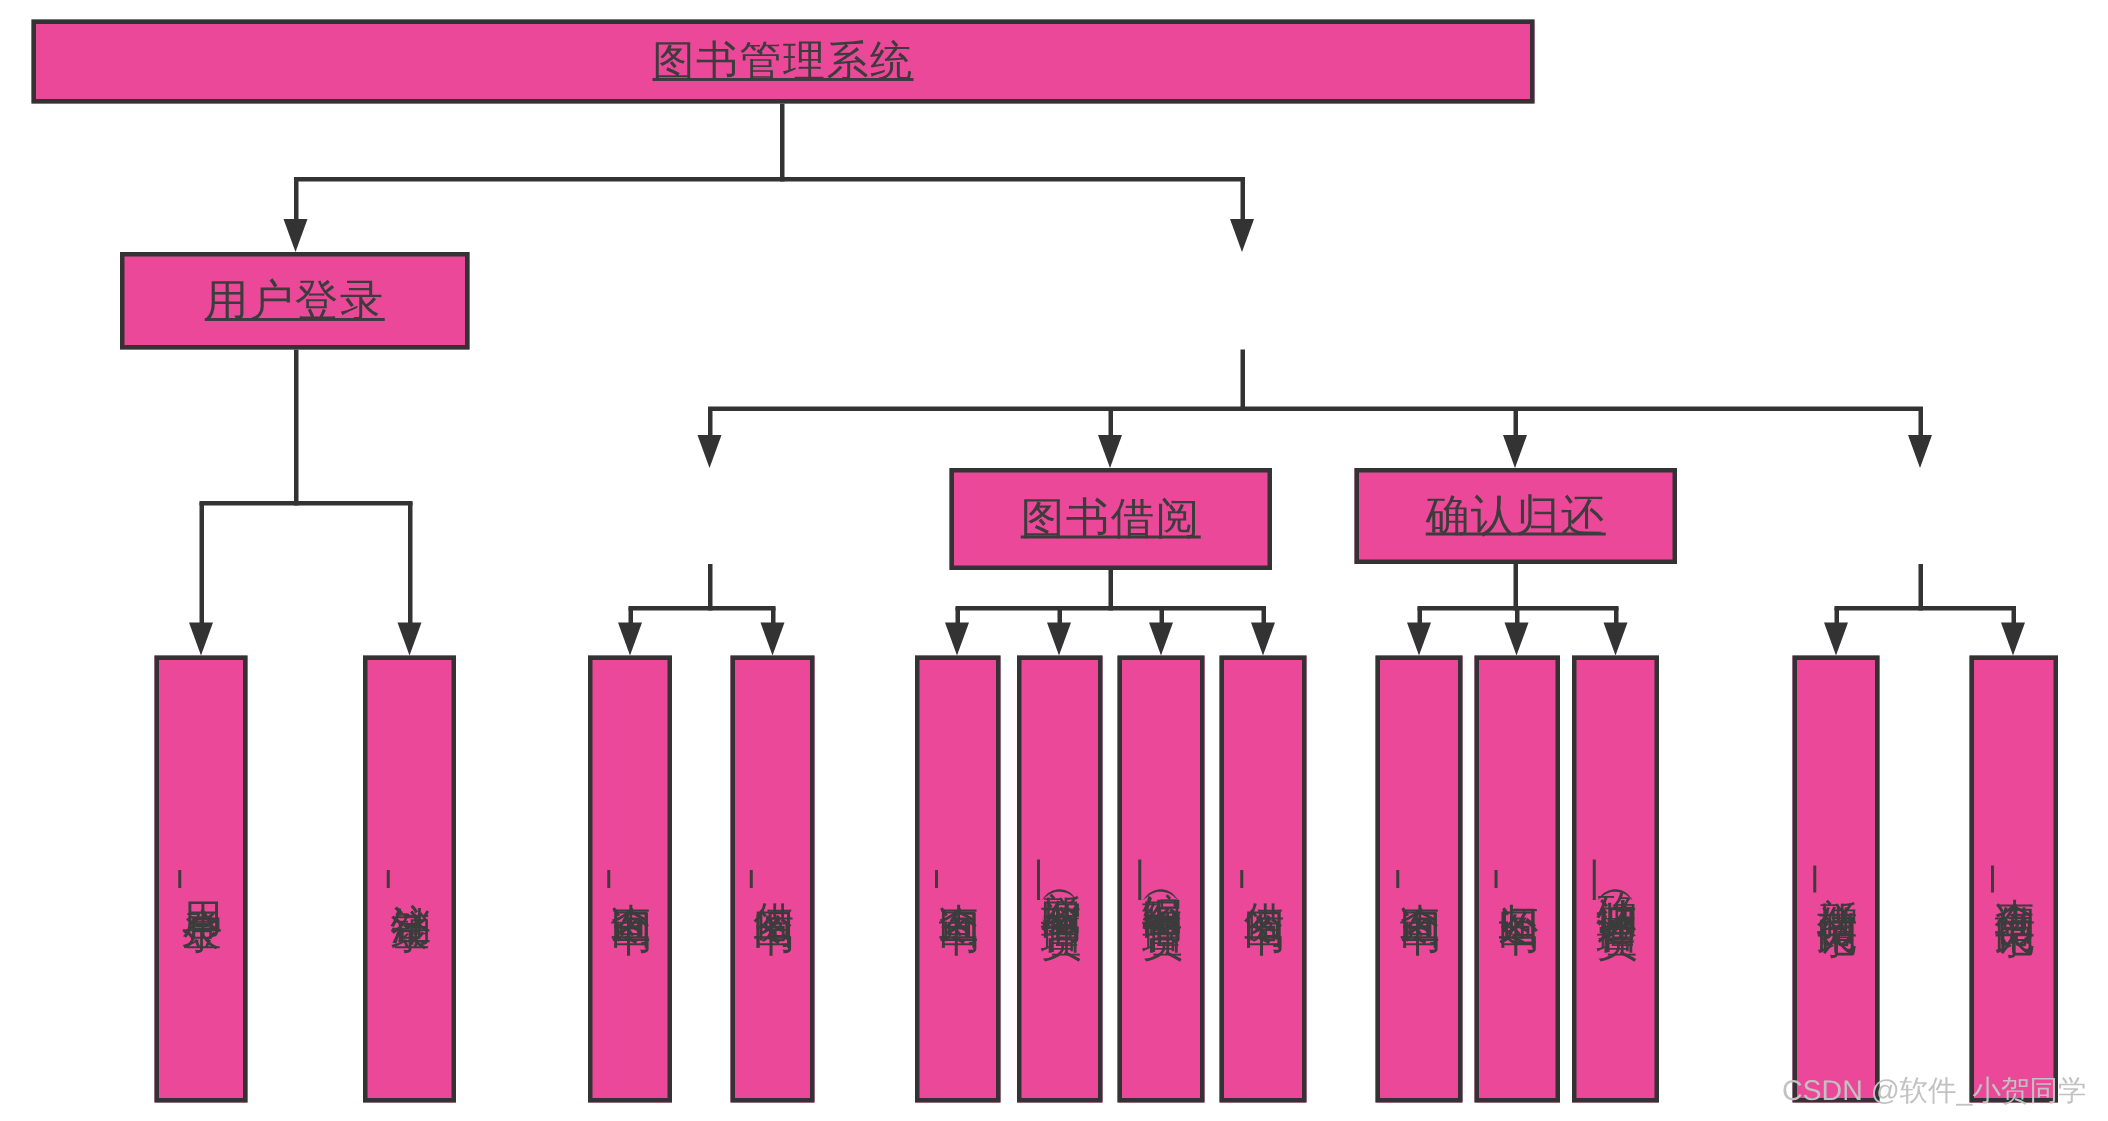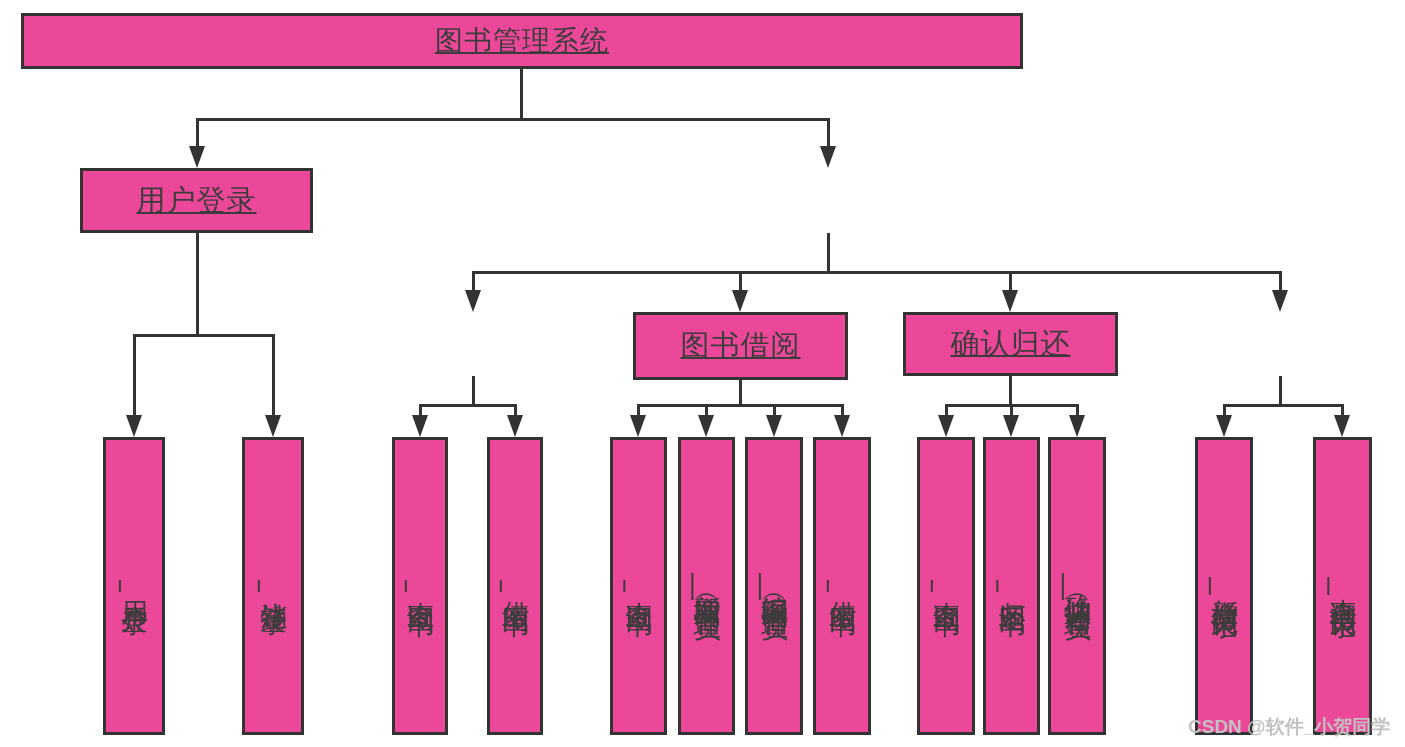--- a/index.html
+++ b/index.html
@@ -41,21 +41,20 @@
     border-right:8px solid transparent;
     border-top:22px solid var(--line-color);
   }
   .watermark{
     position:absolute;
     left:1188px;top:714px;
     font-size:19px;
     color:var(--watermark-color);
     white-space:nowrap;
     z-index:10;
-    font-weight:bold;
   }
 </style>
 </head>
 <body>
 
 <div class="canvas">
 
   <div id="connectors">
       <div class="seg" style="left: 519.5px; top: 69px; width: 3px; height: 51.5px;"></div>
       <div class="seg" style="left: 195.5px; top: 117.5px; width: 634px; height: 3px;"></div>

